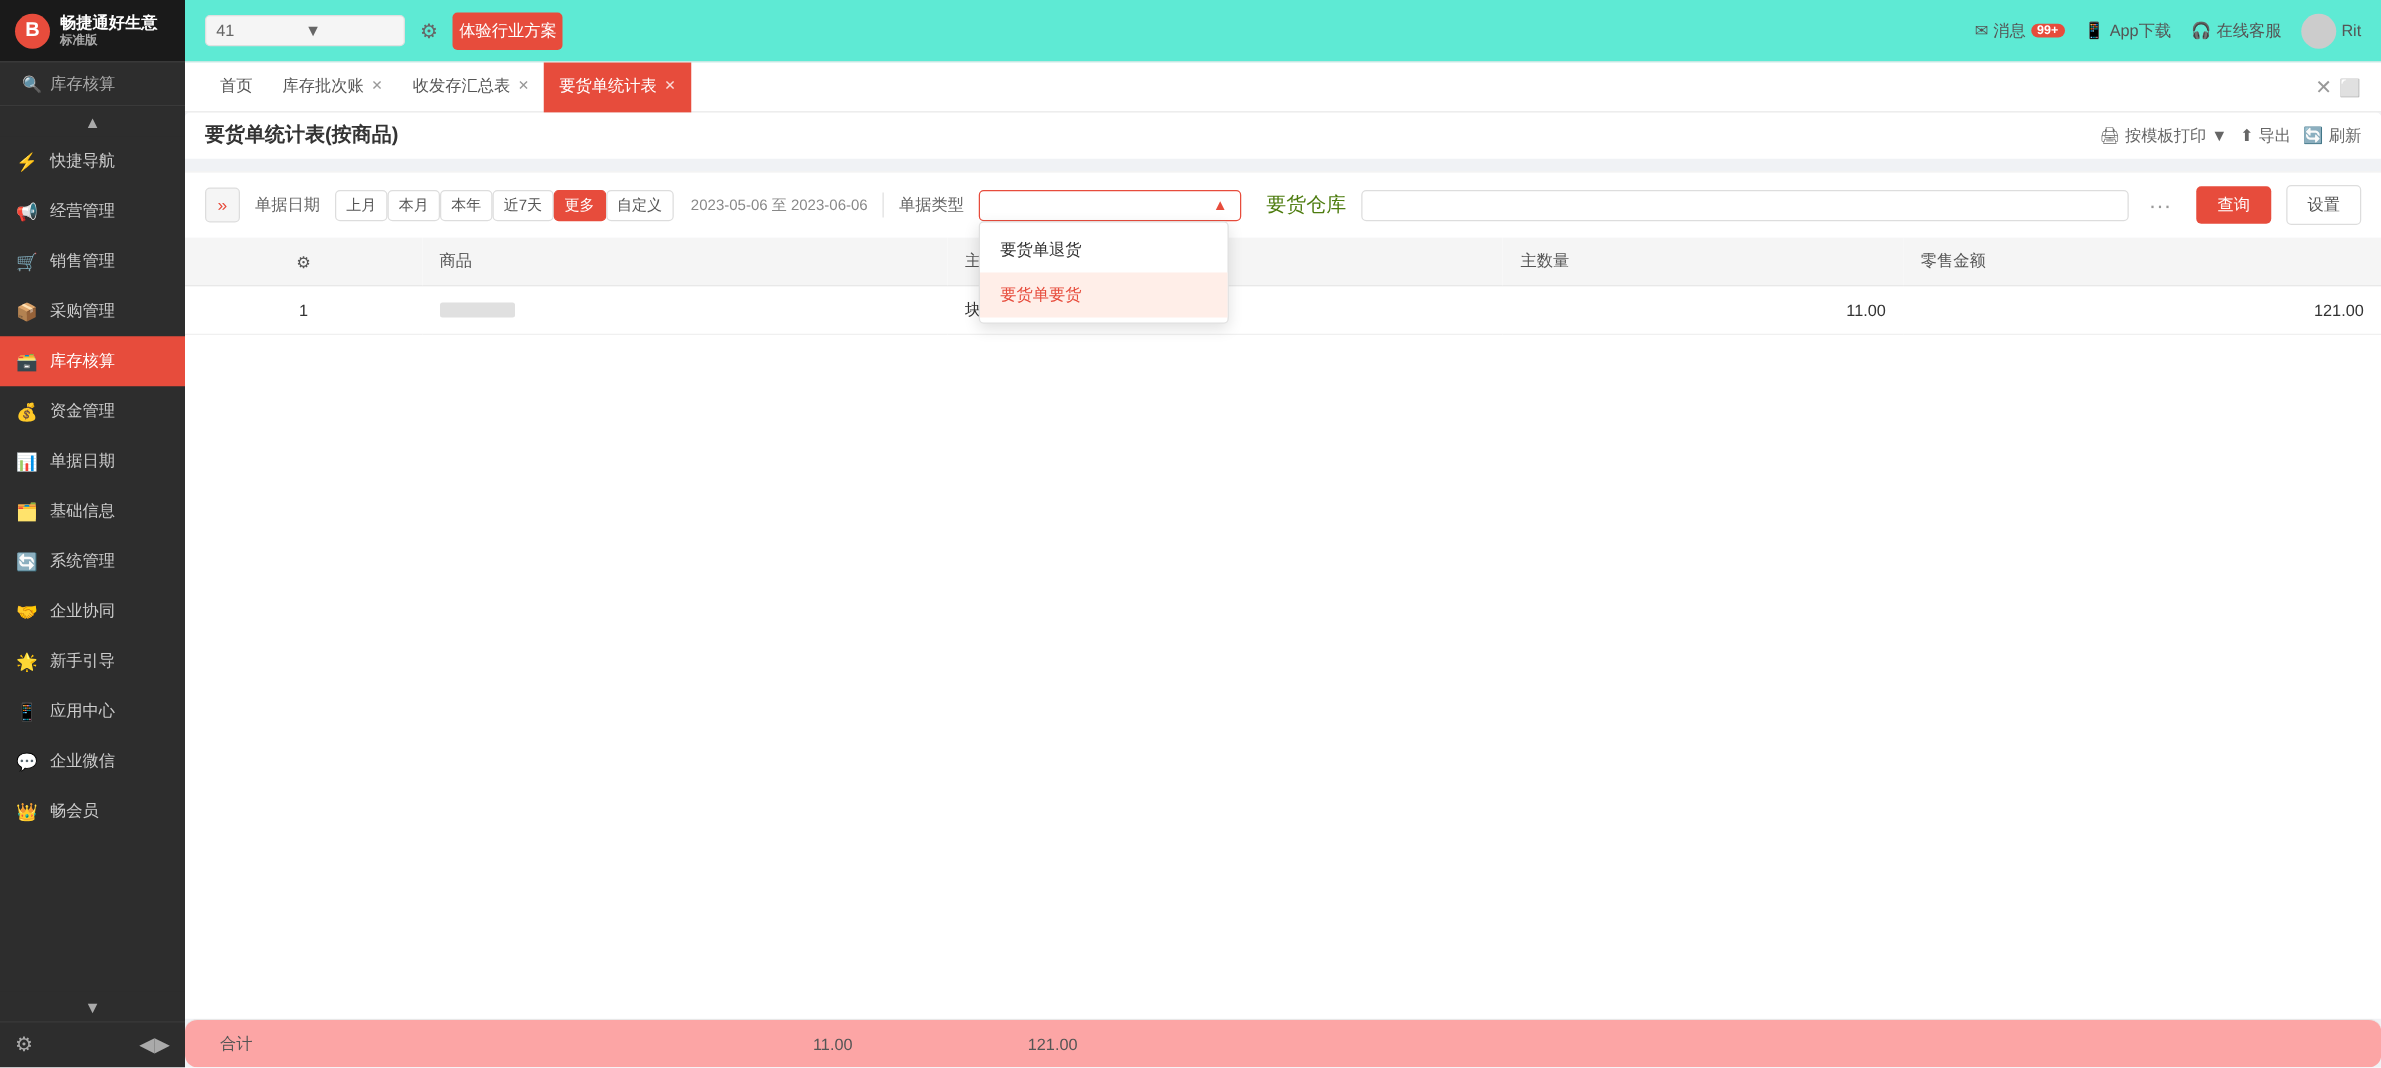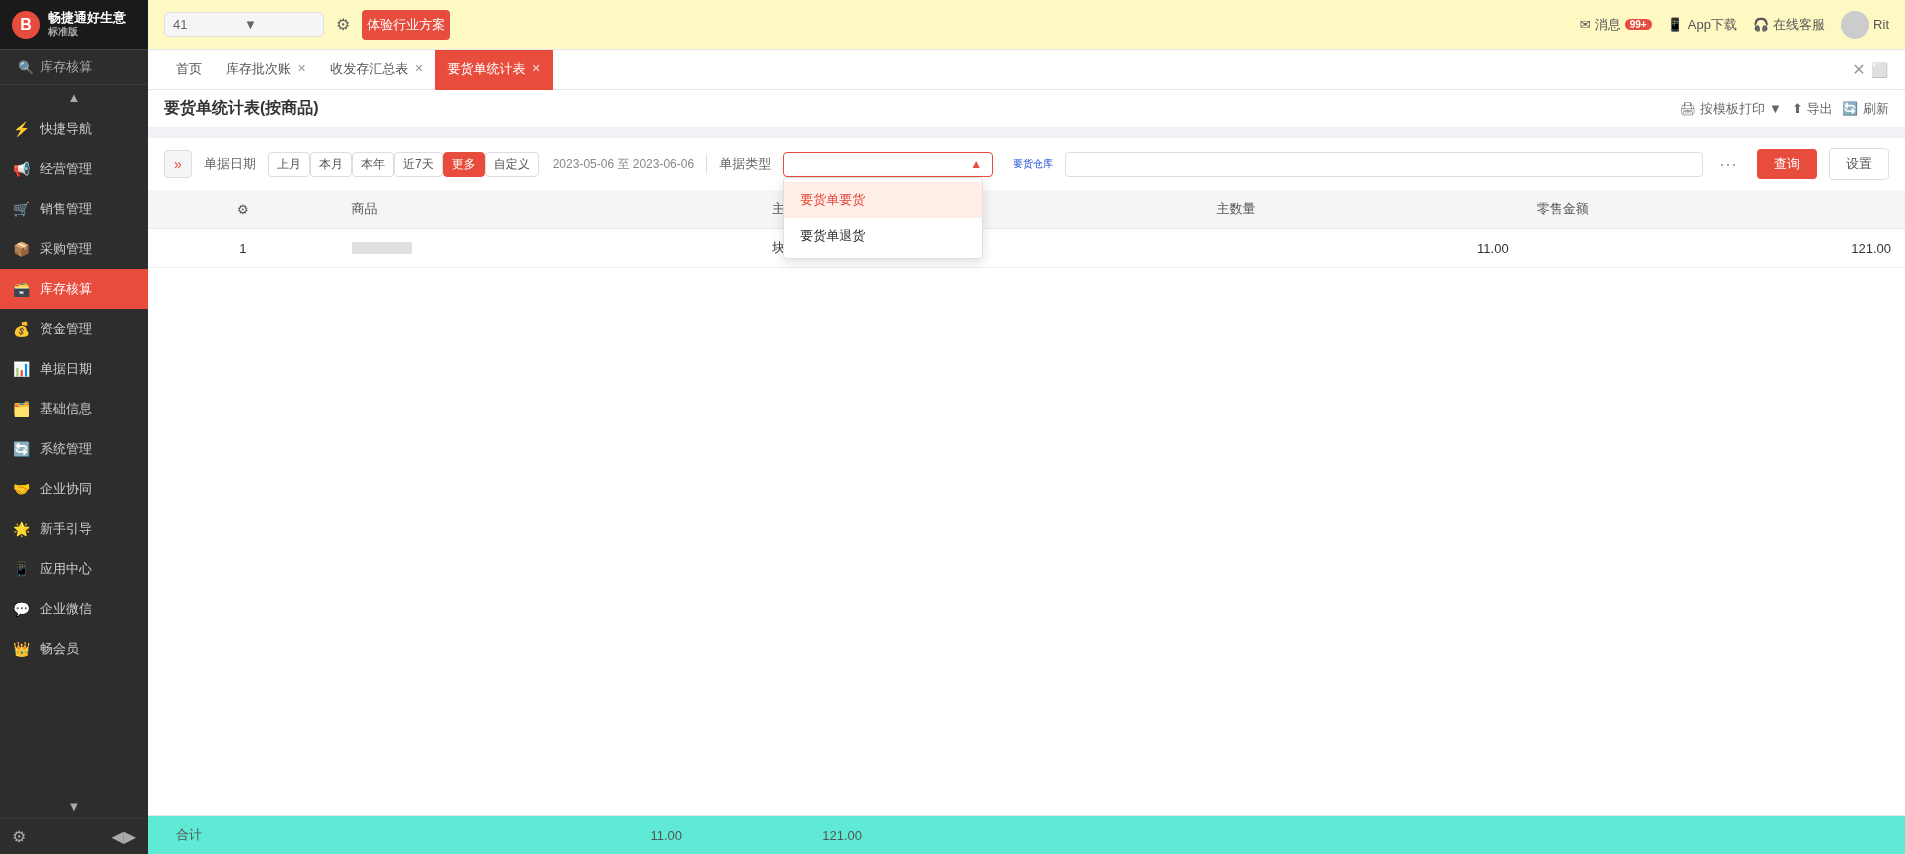--- a/index.html
+++ b/index.html
@@ -89,21 +89,21 @@
       flex: 1;
       display: flex;
       flex-direction: column;
       height: 100%;
       overflow: hidden;
     }
 
     
     .header {
       height: 50px;
-      background: #fef9c3;
+      background: #5eead4;
       display: flex;
       align-items: center;
       padding: 0 16px;
       border-bottom: 1px solid #e8e8e8;
       justify-content: space-between;
       flex-shrink: 0;
     }
     .header-left { display: flex; align-items: center; gap: 12px; }
     .header-input-wrap {
       display: flex;
@@ -251,21 +251,21 @@
       position: relative;
     }
     .filter-select input {
       border: none;
       outline: none;
       flex: 1;
       font-size: 13px;
       color: #333;
     }
     .filter-select .chevron-up { color: #e74c3c; font-size: 12px; }
-    .filter-warehouse-label { color: #1d4ed8; font-size: 10px; margin-left: 8px; white-space: nowrap; }
+    .filter-warehouse-label { color: #4d7c0f; font-size: 16px; margin-left: 8px; white-space: nowrap; }
     .filter-warehouse-input {
       border: 1px solid #ddd;
       border-radius: 4px;
       padding: 4px 10px;
       flex: 1;
       font-size: 13px;
       color: #333;
       background: white;
       min-width: 120px;
     }
@@ -337,27 +337,28 @@
       color: #333;
       white-space: nowrap;
     }
     tbody td.center { text-align: center; }
     tbody td.num { text-align: right; }
     .product-cell { display: flex; align-items: center; gap: 8px; }
     .product-bar { width: 60px; height: 12px; background: #e0e0e0; border-radius: 2px; }
 
     
     .table-footer {
-      background: #5eead4;
+      background: #fca5a5;
       padding: 10px 14px;
       display: flex;
       align-items: center;
       font-size: 13px;
       color: #555;
       border-top: 1px solid #e8e8e8;
+      border-radius: 10px;
     }
     .table-footer .label { width: 220px; padding-left: 14px; }
     .table-footer .val { width: 140px; text-align: right; }
     .table-footer .val2 { width: 120px; text-align: right; }
 
     .content-area {
       flex: 1;
       display: flex;
       flex-direction: column;
       overflow: hidden;
@@ -544,22 +545,22 @@
       <div class="filter-separator"></div>
 
       <span class="filter-type-label">单据类型</span>
       <div class="filter-type-wrap">
         <div class="filter-select">
           <input type="text" value="" style="">
           <span class="chevron-up">▲</span>
         </div>
 
         <div class="dropdown-overlay">
+          <div class="dropdown-item">要货单退货</div>
           <div class="dropdown-item selected">要货单要货</div>
-          <div class="dropdown-item">要货单退货</div>
         </div>
       </div>
 
       <span class="filter-warehouse-label">要货仓库</span>
       <input class="filter-warehouse-input" type="text" value="" style="">
       <span class="filter-dots">···</span>
 
       <button class="filter-query-btn">查询</button>
       <button class="filter-setting-btn">设置</button>
     </div>

